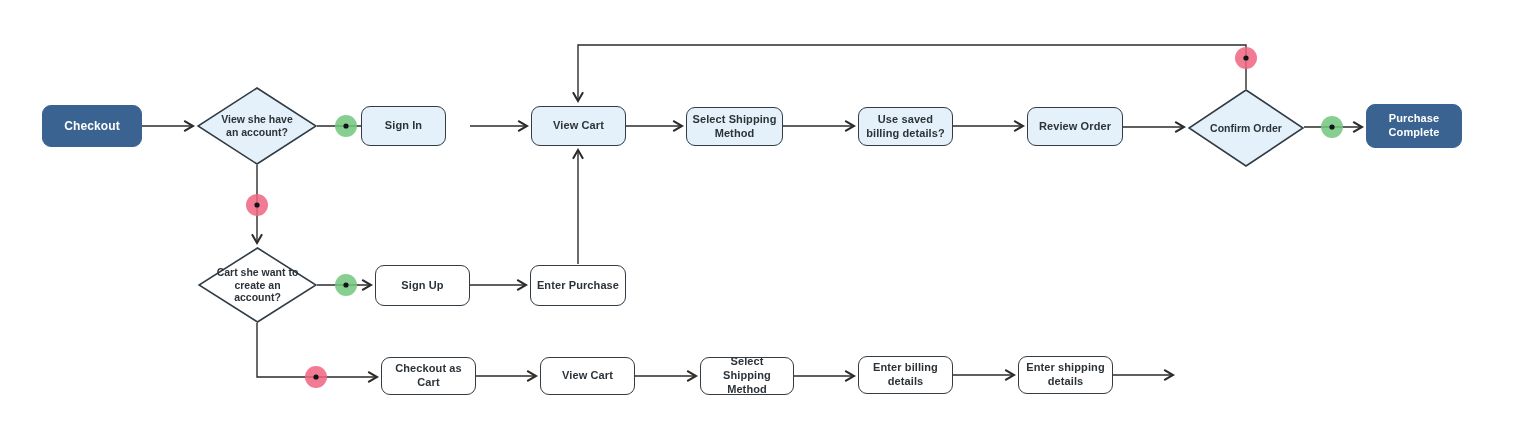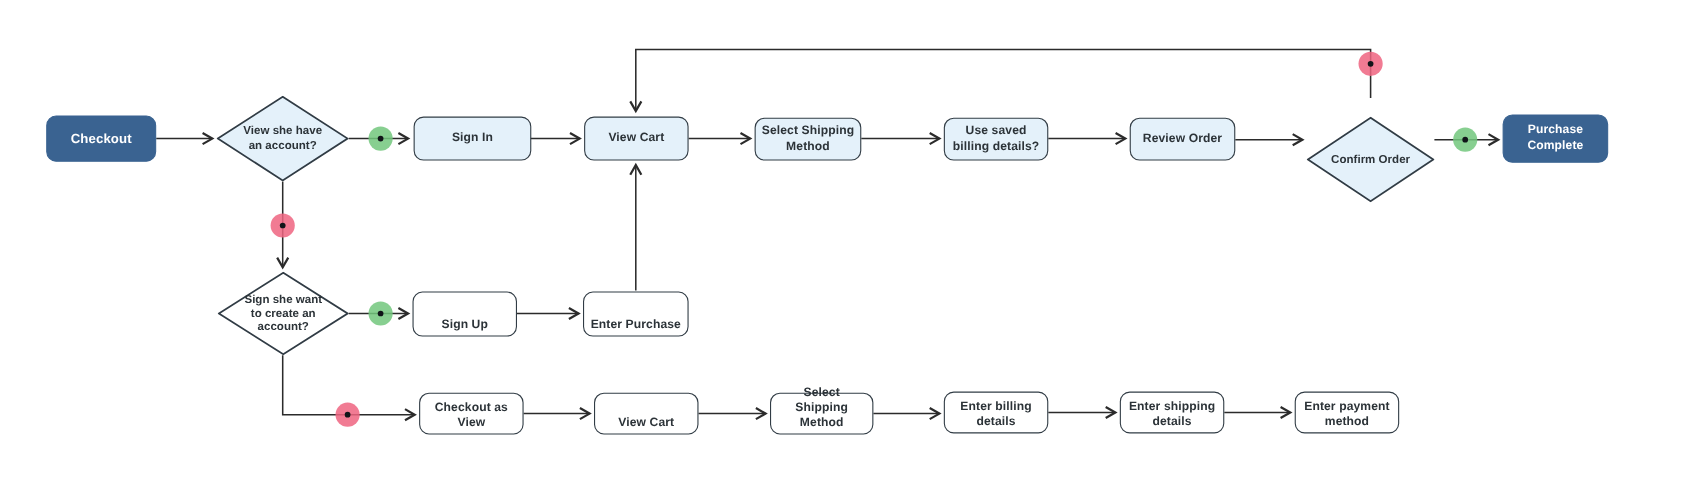--- a/index.html
+++ b/index.html
@@ -9,21 +9,21 @@
   }
   .edges { position:absolute; left:0; top:0; width:1536px; height:441px; pointer-events:none; }
   .node-rect {
     position:absolute; box-sizing:border-box;
     border:1.5px solid #313c45; border-radius:9px;
     display:flex; align-items:center; justify-content:center; text-align:center;
     font-size:11px; font-weight:700; line-height:1.25; color:#2c3338;
     letter-spacing:.1px; padding:2px 5px;
   }
   .fill-light { background:#e4f1fa; }
-  .fill-white { background:#ffffff;align-items:flex-end; }
+  .fill-white { background:#ffffff; }
   .fill-dark  { background:#3a6391; border:1.5px solid #3a6391; color:#ffffff; }
   .node-diamond { position:absolute; }
   .node-diamond svg { position:absolute; left:0; top:0; width:100%; height:100%; display:block; }
   .node-diamond .label {
     position:absolute; left:0; top:0; right:0; bottom:0;
     display:flex; align-items:center; justify-content:center; text-align:center;
     font-size:10.5px; font-weight:700; line-height:1.2; color:#2c3338; padding:0 18px;
   }
   .diamond-shape { stroke:#313c45; stroke-width:1.6; }
   .d-light { fill:#e4f1fa; }
@@ -92,83 +92,80 @@
     <span>Checkout</span>
   </div>
 
   <div class="node-diamond" style="left:197px;top:87px;width:120px;height:78px">
     <svg viewBox="0 0 120 78" preserveAspectRatio="none">
       <polygon class="diamond-shape d-light" points="60,1 119,39 60,77 1,39"></polygon>
     </svg>
     <span class="label">View she have an account?</span>
   </div>
 
-  <div class="node-rect fill-light" style="left:376px;top:106px;width:107px;height:40px">
+  <div class="node-rect fill-light" style="left:361px;top:106px;width:85px;height:40px">
     <span>Sign In</span>
   </div>
 
   <div class="node-rect fill-light" style="left:531px;top:106px;width:95px;height:40px">
     <span>View Cart</span>
   </div>
 
   <div class="node-rect fill-light" style="left:686px;top:107px;width:97px;height:39px">
     <span>Select Shipping Method</span>
   </div>
 
   <div class="node-rect fill-light" style="left:1027px;top:107px;width:96px;height:39px">
     <span>Review Order</span>
   </div>
 
   <div class="node-rect fill-light" style="left:858px;top:107px;width:95px;height:39px">
     <span>Use saved billing details?</span>
   </div>
 
-  <div class="node-diamond" style="left:1188px;top:106px;width:116px;height:78px">
+  <div class="node-diamond" style="left:1188px;top:89px;width:116px;height:78px">
     <svg viewBox="0 0 116 78" preserveAspectRatio="none">
       <polygon class="diamond-shape d-light" points="58,1 115,39 58,77 1,39"></polygon>
     </svg>
     <span class="label" style="padding:0 10px">Confirm Order</span>
   </div>
 
   <div class="node-rect fill-dark" style="left:1366px;top:104px;width:96px;height:44px">
     <span>Purchase Complete</span>
   </div>
 
   <div class="node-diamond" style="left:198px;top:247px;width:119px;height:76px">
     <svg viewBox="0 0 119 76" preserveAspectRatio="none">
       <polygon class="diamond-shape d-white" points="59.5,1 118,38 59.5,75 1,38"></polygon>
     </svg>
-    <span class="label">Sign she want to create an account?</span>
+    <span class="label">Cart she want to create an account?</span>
   </div>
 
   <div class="node-rect fill-white" style="left:375px;top:265px;width:95px;height:41px">
     <span>Sign Up</span>
   </div>
 
   <div class="node-rect fill-white" style="left:530px;top:265px;width:96px;height:41px">
     <span>Enter Purchase</span>
   </div>
 
   <div class="node-rect fill-white" style="left:381px;top:357px;width:95px;height:38px">
-    <span>Checkout as View</span>
+    <span>Checkout as Cart</span>
   </div>
 
   <div class="node-rect fill-white" style="left:540px;top:357px;width:95px;height:38px">
     <span>View Cart</span>
   </div>
 
   <div class="node-rect fill-white" style="left:700px;top:357px;width:94px;height:38px">
     <span>Select Shipping Method</span>
   </div>
 
   <div class="node-rect fill-white" style="left:1018px;top:356px;width:95px;height:38px">
     <span>Enter shipping details</span>
   </div>
 
   <div class="node-rect fill-white" style="left:858px;top:356px;width:95px;height:38px">
     <span>Enter billing details</span>
   </div>
 
-  <div class="node-rect fill-white" style="left:1177px;top:356px;width:95px;height:38px">
-    <span>Enter payment method</span>
-  </div>
 
 </div>
 
 </body></html>

